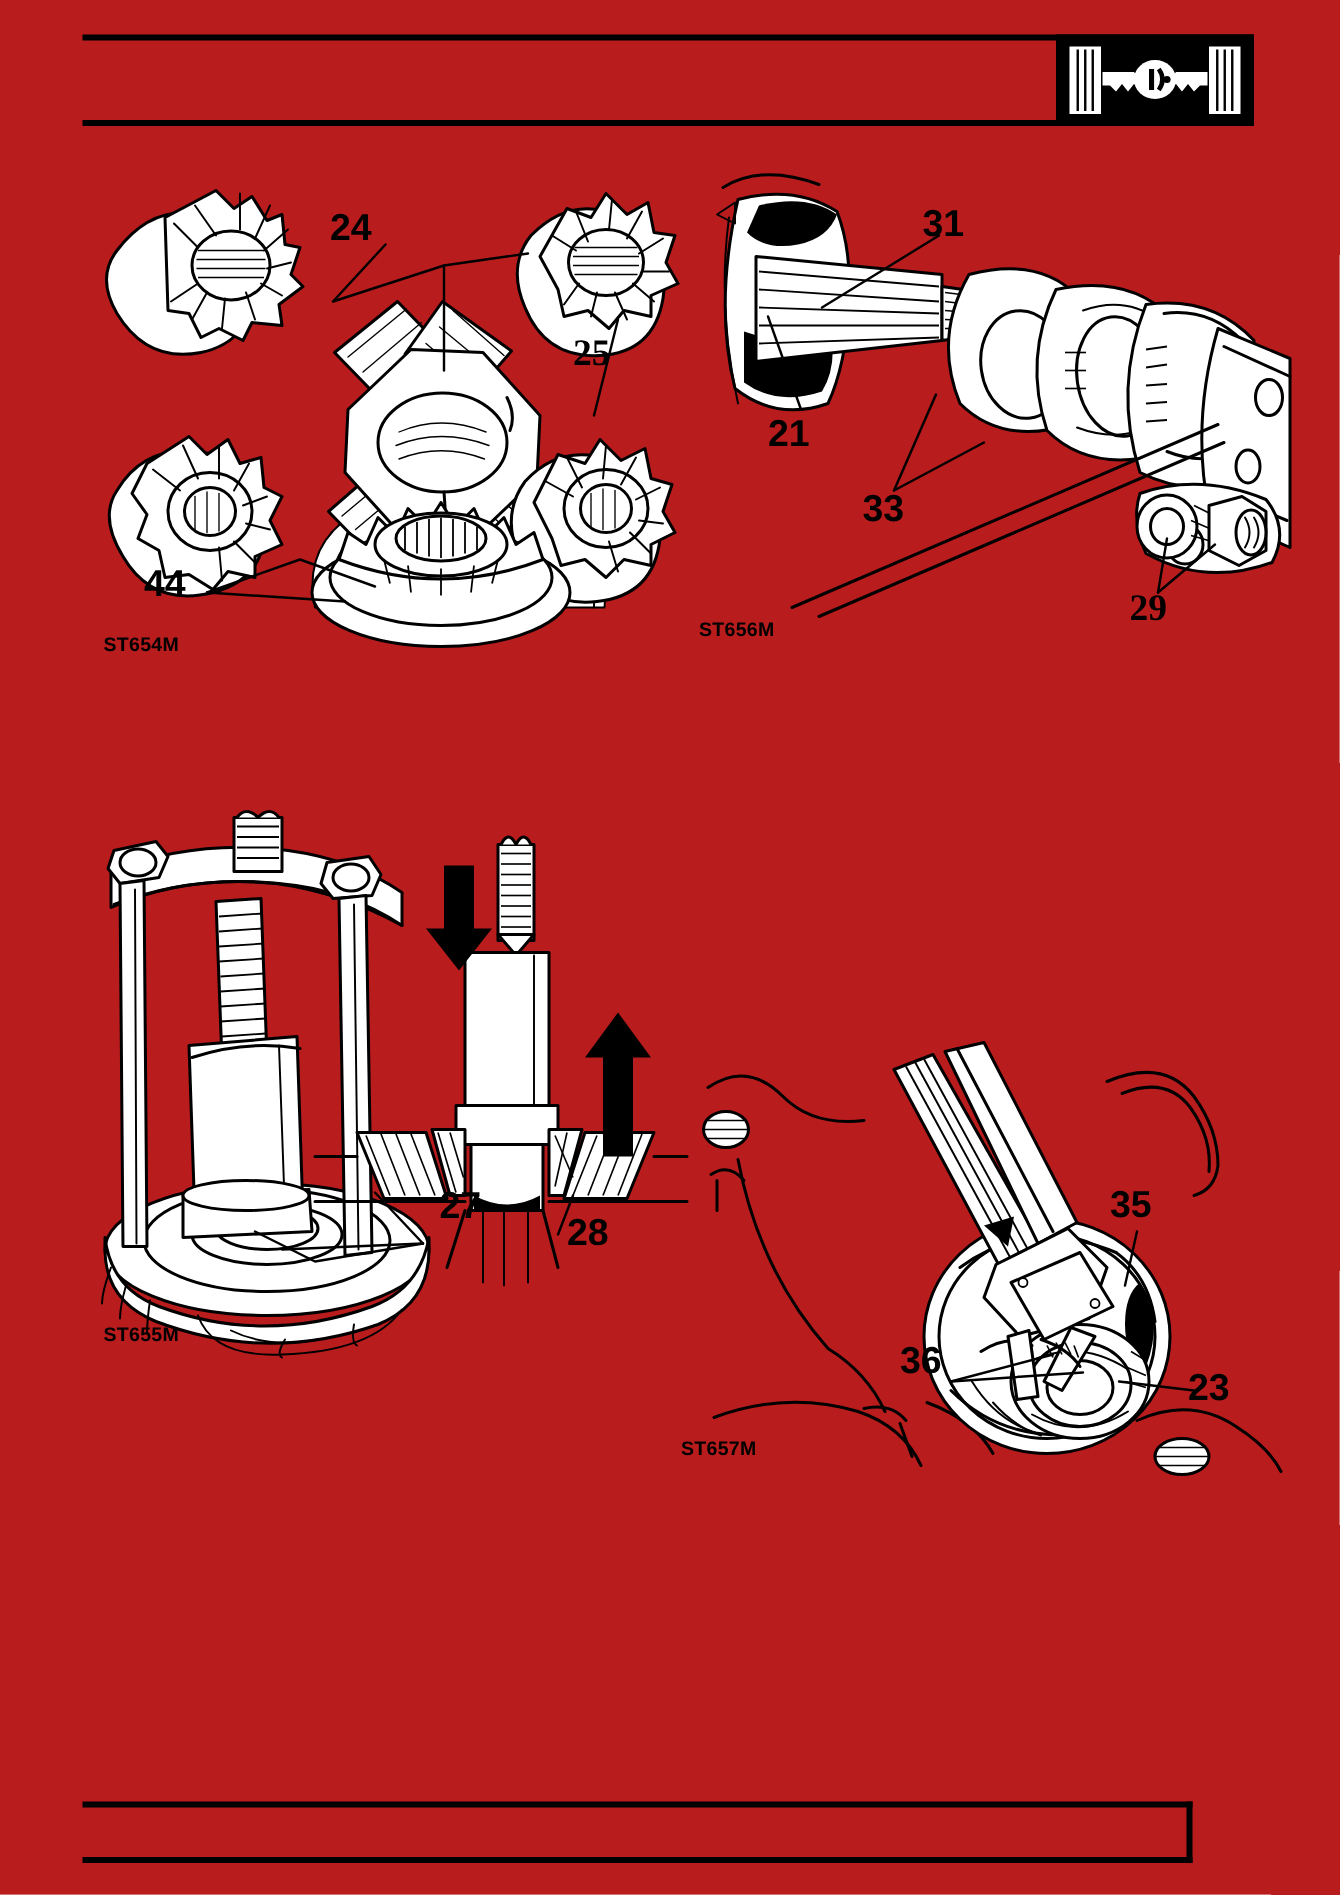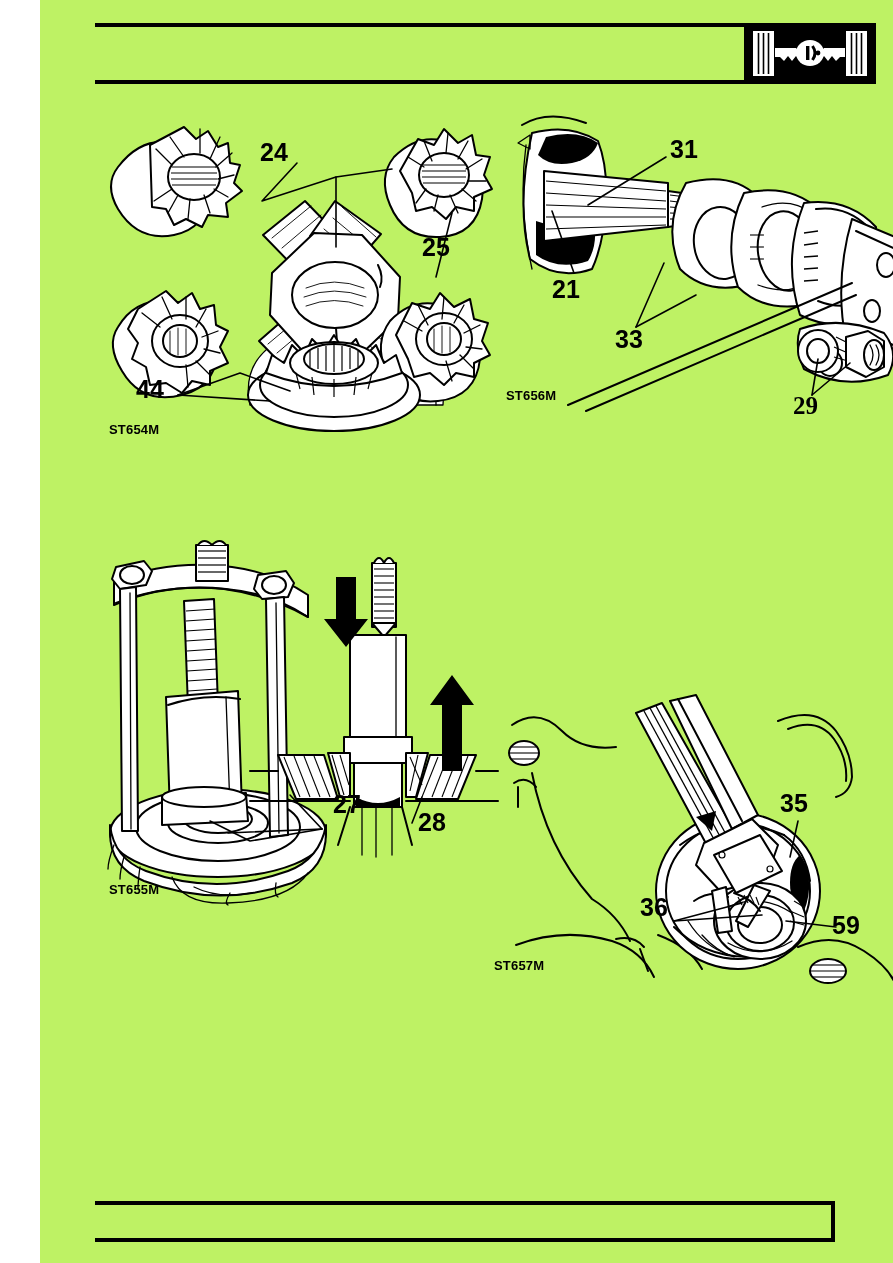--- a/index.html
+++ b/index.html
@@ -10,22 +10,21 @@
   body {
     width: 893px;
     height: 1263px;
     position: relative;
     font-family: "Liberation Sans", sans-serif;
     overflow: hidden;
   }
   .page {
     position: absolute;
     inset: 0;
-    background: #bef264;
-    margin-left: 40px;
+    background: #b91c1c;
   }
 
   
   .header-rule {
     position: absolute;
     left: 55px;
     width: 781px;
     height: 4px;
     background: #000;
   }
@@ -263,21 +262,21 @@
       </g>
 
       <path class="leader" d="M197 58 L162 96 L236 72 L292 64"></path>
       <path class="leader" d="M236 72 L236 142"></path>
       <path class="leader" d="M336 172 L352 108"></path>
       <path class="leader" d="M78 290 L140 268 L190 286"></path>
       <path class="leader" d="M78 290 L170 296"></path>
     </svg>
 
     <div class="callout" style="left:160px; top:35px;">24</div>
-    <div class="callout" style="left:322px; top:130px;">25</div>
+    <div class="callout" style="left:322px; top:118px;font-family:Liberation Serif, serif;">25</div>
     <div class="callout" style="left:36px; top:272px;">44</div>
   </div>
 
   <div class="fig-caption" style="left:69px; top:422px;">ST654M</div>
 
   <div class="figure" style="left:460px; top:115px;">
     <svg width="400" height="300" viewBox="0 0 400 300">
 
       <path class="fill-w" d="M32 18 q38 -10 66 8 q10 26 8 62 q-2 40 -14 66 q-34 12 -62 -10 q-14 -56 2 -126 z"></path>
       <path class="fill-k" d="M46 22 q32 -8 52 6 q-6 16 -26 20 q-22 4 -34 -8 z"></path>
@@ -362,27 +361,27 @@
       <path class="ln" d="M86 296 L356 180"></path>
 
       <path class="leader" d="M166 42 L88 90"></path>
       <path class="leader" d="M74 158 L52 96"></path>
       <path class="leader" d="M136 212 L164 148"></path>
       <path class="leader" d="M136 212 L196 180"></path>
       <path class="leader" d="M312 280 L318 244"></path>
       <path class="leader" d="M312 280 L350 248"></path>
     </svg>
 
-    <div class="callout" style="left:170px; top:22px;text-align:right;">31</div>
+    <div class="callout" style="left:155px; top:22px;text-align:right;">31</div>
     <div class="callout" style="left:52px; top:162px;">21</div>
     <div class="callout" style="left:115px; top:212px;">33</div>
     <div class="callout" style="left:293px; top:278px;font-family:Liberation Serif, serif;">29</div>
   </div>
 
-  <div class="fig-caption" style="left:466px; top:388px;">ST656M</div>
+  <div class="fig-caption" style="left:466px; top:412px;">ST656M</div>
 
   <div class="figure" style="left:60px; top:545px;">
     <svg width="400" height="360" viewBox="0 0 400 360">
 
       <ellipse class="fill-w" cx="118" cy="288" rx="108" ry="44"></ellipse>
       <path class="fill-w" d="M10 288 q0 34 34 48 q74 28 148 2 q34 -14 34 -50 l0 -8 q-6 34 -38 46 q-72 26 -142 0 q-32 -12 -36 -46 z"></path>
       <ellipse class="fill-w" cx="118" cy="282" rx="82" ry="34"></ellipse>
       <ellipse class="fill-w" cx="118" cy="278" rx="50" ry="20"></ellipse>
       <ellipse class="fill-w" cx="118" cy="274" rx="34" ry="14"></ellipse>
       <path class="ln-thin" d="M14 300 q-6 16 -6 24"></path>
@@ -588,21 +587,21 @@
       </g>
 
       <path class="leader" d="M300 126 L292 162"></path>
       <path class="leader" d="M176 226 L244 208"></path>
       <path class="leader" d="M176 226 L264 220"></path>
       <path class="leader" d="M338 232 L288 226"></path>
     </svg>
 
     <div class="callout" style="left:282px; top:96px;">35</div>
     <div class="callout" style="left:142px; top:200px;">36</div>
-    <div class="callout" style="left:334px; top:218px;">59</div>
+    <div class="callout" style="left:334px; top:218px;">23</div>
   </div>
 
   <div class="fig-caption" style="left:454px; top:958px;">ST657M</div>
 
   <div class="footer-rule top"></div>
   <div class="footer-rule bottom"></div>
   <div class="footer-edge"></div>
 
 </div>
 

